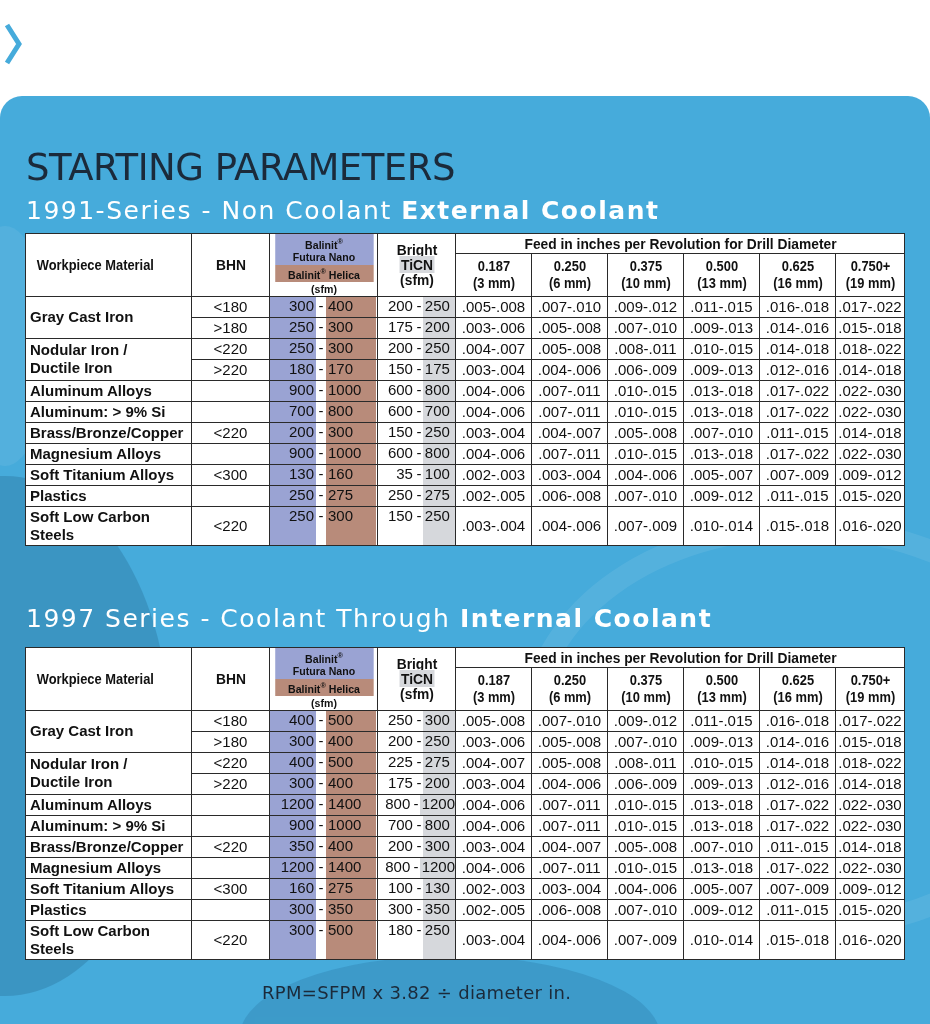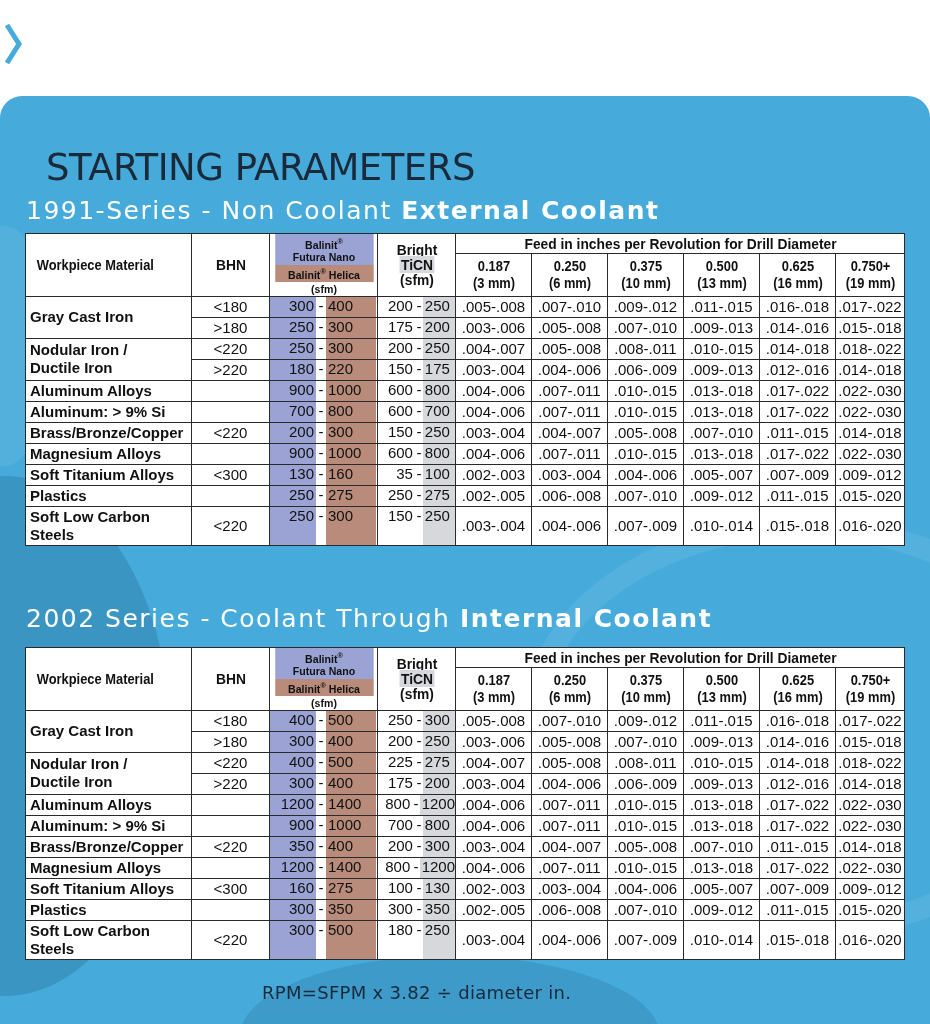--- a/index.html
+++ b/index.html
@@ -6,21 +6,21 @@
   body { width:930px; height:1024px; background:#ffffff; position:relative; overflow:hidden; font-family:"Liberation Sans", sans-serif; }
   .hdr { position:absolute; left:0; top:0; width:930px; height:96px; }
   .chev { position:absolute; left:4px; top:22px; width:18px; height:44px; }
   .title { position:absolute; left:36px; top:2px; font-family:"DejaVu Sans", sans-serif; font-size:66px; letter-spacing:-1px; color:#d9303a; font-weight:normal; line-height:86px; }
   .panel { position:absolute; left:0; top:96px; width:930px; height:928px; background:#46abdb; border-radius:22px 22px 0 0; overflow:hidden; }
   .shape { position:absolute; border-radius:50%; }
   .s1 { left:-160px; top:380px; width:330px; height:520px; background:rgba(40,110,150,0.35); }
   .s2 { left:520px; top:420px; width:520px; height:380px; border:22px solid rgba(255,255,255,0.08); background:transparent; }
   .s3 { left:-40px; top:130px; width:90px; height:240px; background:rgba(255,255,255,0.07); }
   .s4 { left:240px; top:860px; width:420px; height:160px; background:rgba(20,80,120,0.18); }
-  .sp { position:absolute; left:26px; top:50px; font-family:"DejaVu Sans", sans-serif; font-size:37px; color:#1b2a3a; letter-spacing:-0.5px; font-weight:normal;margin-left:20px; }
+  .sp { position:absolute; left:26px; top:50px; font-family:"DejaVu Sans", sans-serif; font-size:37px; color:#1b2a3a; letter-spacing:-0.5px; font-weight:normal; }
   .sub { position:absolute; left:26px; font-family:"DejaVu Sans", sans-serif; font-size:25px; color:#ffffff; letter-spacing:1.5px; white-space:nowrap; }
   .sub b { font-weight:bold; letter-spacing:1.5px; }
   .sub1 { top:100px; }
   .sub2 { top:508px; }
   table.t { position:absolute; left:25px; border-collapse:collapse; background:#ffffff; width:879px; table-layout:fixed; font-family:"Liberation Sans", sans-serif; color:#111; }
   table.t1 { top:137px; }
   table.t2 { top:551px; }
   table.t td, table.t th { border:1.5px solid #2a2a2a; padding:0; text-align:center; font-size:15px; }
   th { font-weight:bold; font-size:13px; line-height:15px; transform:scaleX(0.92); }
   .mat { text-align:left !important; font-weight:bold; font-size:15px; padding-left:4px !important; line-height:18px; }
@@ -200,21 +200,21 @@
           <td class="feed">.010-.015</td>
           <td class="feed">.014-.018</td>
           <td class="feed">.018-.022</td>
         </tr>
         <tr class="rh">
           <td class="bhn">&gt;220</td>
           <td class="coat">
             <div class="coatwrap">
               <span class="cn">180</span>
               <span class="cd">-</span>
-              <span class="ch">220</span>
+              <span class="ch">170</span>
               <span style="flex:1"></span>
             </div>
           </td>
           <td class="coat">
             <div class="tic">
               <span class="ta">150</span>
               <span class="td">-</span>
               <span class="tb">175</span>
               <span style="flex:1"></span>
             </div>
@@ -407,21 +407,21 @@
           <td class="feed">.003-.004</td>
           <td class="feed">.004-.006</td>
           <td class="feed">.007-.009</td>
           <td class="feed">.010-.014</td>
           <td class="feed">.015-.018</td>
           <td class="feed">.016-.020</td>
         </tr>
       </tbody>
 </table>
 
-  <div class="sub sub2"><span>2002 Series - Coolant Through </span><b>Internal Coolant</b></div>
+  <div class="sub sub2"><span>1997 Series - Coolant Through </span><b>Internal Coolant</b></div>
 
   <table class="t t2">
   <colgroup>
     <col style="width:166px">
         <col style="width:78px">
         <col style="width:108px">
         <col style="width:78px">
     <col style="width:76px">
         <col style="width:76px">
         <col style="width:76px">

